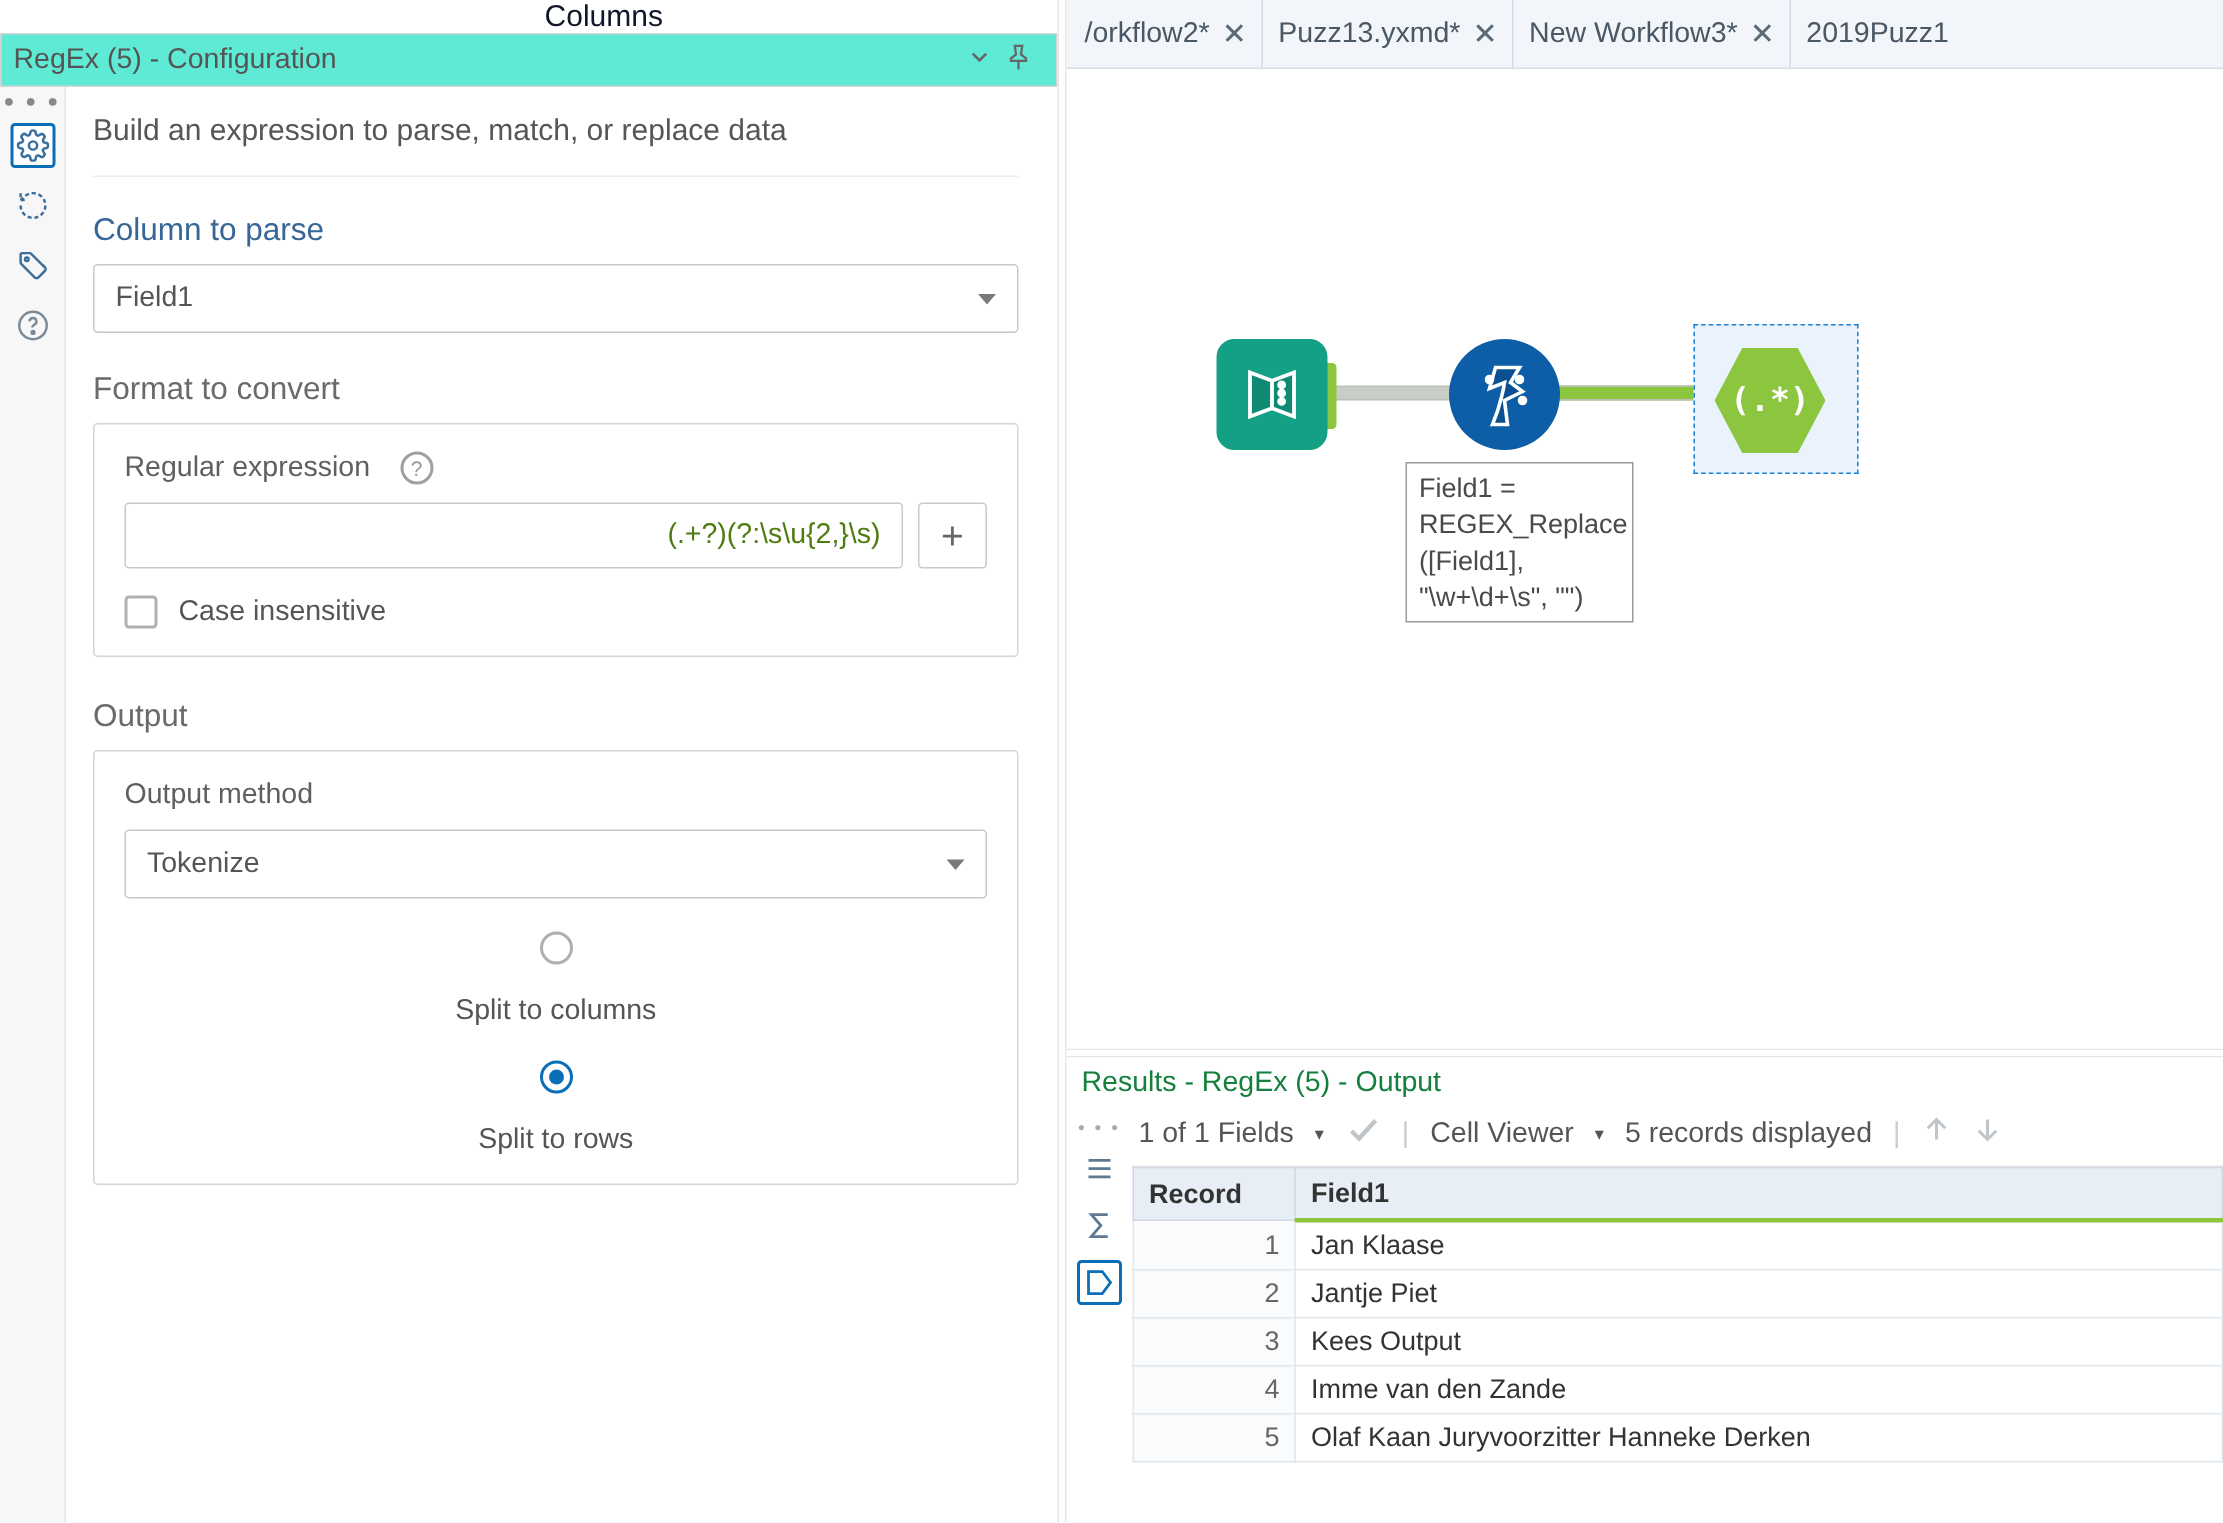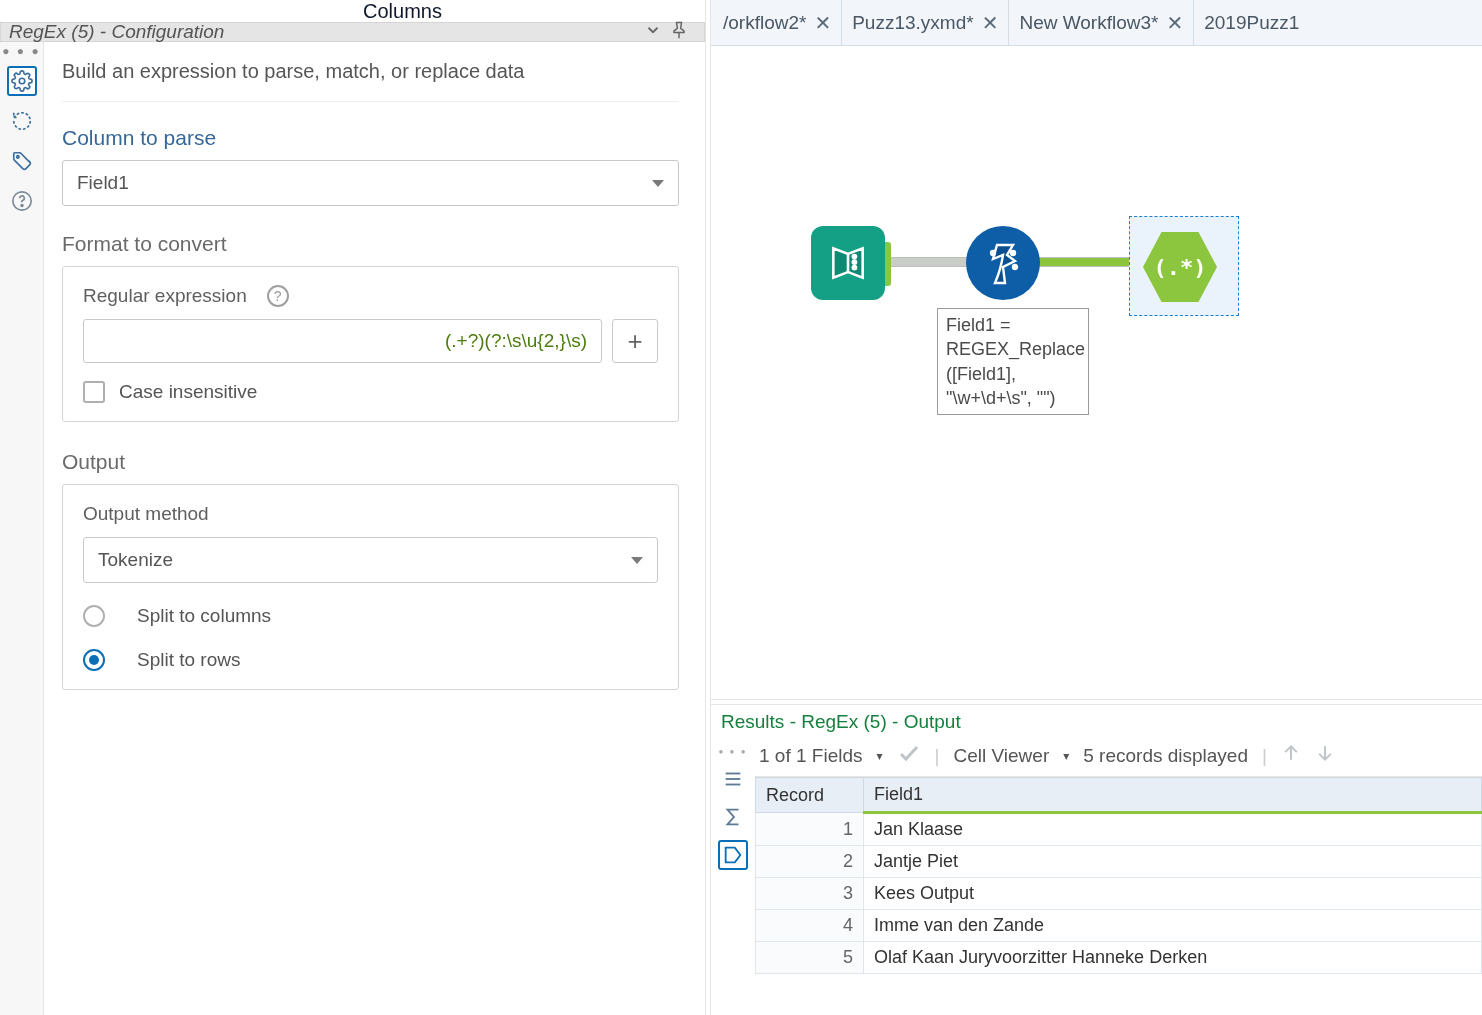--- a/index.html
+++ b/index.html
@@ -3,22 +3,22 @@
 <meta charset="utf-8">
 <style>
   * { box-sizing: border-box; }
   html, body { margin: 0; padding: 0; font-family: "Segoe UI", "Lucida Grande", sans-serif; font-size: 18px; color: #444; background: #fff; overflow: hidden; }
   body { width: 1482px; height: 1015px; display: flex; }
 
   
   .config-outer { width: 705px; display: flex; flex-direction: column; }
   .col-header { font-size: 20px; color: #0f172a; text-align: center; height: 22px; padding-left: 100px;}
   .panel-title-bar {
-    height: 20px; display: flex; align-items: center; padding: 0 12px 0 8px;
-    background: #e5e5e5; border: 1px solid #d5d5d5; font-style: italic;
+    height: 36px; display: flex; align-items: center; padding: 0 12px 0 8px;
+    background: #5eead4; border: 1px solid #d5d5d5;
   }
   .panel-title-bar .txt { flex: 1; color: #555; font-size: 19px; }
   .panel-title-bar .ico { width: 26px; text-align: center; color: #666; cursor: pointer; }
   .config-body { display: flex; flex: 1; }
   .icon-rail { width: 44px; background: #f7f7f7; display: flex; flex-direction: column; align-items: center; padding-top: 6px; gap: 10px; border-right: 1px solid #e5e5e5;}
   .rail-dots { font-size: 12px; color:#888; letter-spacing: 2px; line-height: 6px; margin-bottom:2px;}
   .rail-icon { width: 30px; height: 30px; display: flex; align-items: center; justify-content: center; color: #4e7faa; cursor:pointer; border-radius:3px;}
   .rail-icon.active { border: 2px solid #0a6fb7; background: #fff; }
   .config-content { flex: 1; padding: 18px 26px 18px 18px; overflow:hidden;}
   .desc { color: #565656; font-size: 20px; margin-bottom: 18px; }
@@ -29,21 +29,21 @@
   .field-select .spacer { flex:1; }
   .chev { border-style: solid; border-width: 7px 6px 0 6px; border-color:#7a7a7a transparent transparent transparent; width:0;height:0;}
   .group-box { border:1px solid #d5d5d5; border-radius:3px; padding:18px 20px; margin-bottom:28px;}
   .sub-label { color:#5f5f5f; font-size:19px; display:flex; align-items:center; gap:20px; margin-bottom:12px;}
   .help-circ { width:22px;height:22px;border:2px solid #a0a0a0;border-radius:50%;display:inline-flex;align-items:center;justify-content:center;font-size:14px;color:#9a9a9a;}
   .regex-row { display:flex; gap:10px; align-items:stretch; margin-bottom:18px;}
   .regex-input { flex:1; border:1px solid #c9c9c9; border-radius:3px; padding:10px 14px; font-size:19px; color:#4d7c0f; font-family:"Segoe UI", sans-serif; outline:none;text-align:right;}
   .plus-btn { width:46px; border:1px solid #c9c9c9; border-radius:3px; display:flex; align-items:center; justify-content:center; font-size:26px; color:#666; cursor:pointer;}
   .check-row { display:flex; align-items:center; gap:14px; font-size:19px; color:#555;}
   .cbox { width:22px; height:22px; border:2px solid #b0b0b0; border-radius:3px; background:#fff; cursor:pointer;}
-  .radio-row { display:flex; align-items:center; gap:32px; font-size:19px; color:#555; margin-top:22px;}
+  .radio-row { display:flex; align-items:center; gap:20px; font-size:19px; color:#555; margin-top:22px;flex-direction:column;}
   .radio-outer { width:22px;height:22px;border:2px solid #b0b0b0;border-radius:50%;display:flex;align-items:center;justify-content:center; background:#fff;}
   .radio-outer.sel { border-color:#0a6fb7;}
   .radio-inner { width:10px;height:10px;border-radius:50%;background:#0a6fb7;}
 
   
   .vsplit { width:6px; background:#fff; border-left:1px solid #e5e5e5;border-right:1px solid #e5e5e5; cursor:col-resize;}
   .hsplit { height:6px; background:#fff; border-top:1px solid #e5e5e5; border-bottom:1px solid #e5e5e5; cursor:row-resize; }
   .right-pane { flex:1; display:flex; flex-direction:column; overflow:hidden;}
 
   
@@ -68,21 +68,21 @@
   
   .results-pane { height:310px; display:flex; flex-direction:column; background:#fff;}
   .results-title { padding:6px 10px; color:#15803d; font-size:19px;}
   .results-toolbar { display:flex; align-items:center; gap:14px; padding:2px 8px 6px 4px; color:#555; font-size:19px; border-bottom:1px solid #e5e5e5;}
   .results-body { flex:1; display:flex; overflow:hidden;}
   .res-rail { width:44px; display:flex; flex-direction:column; align-items:center; gap:8px; padding-top:8px;}
   .res-rail .ico { width:30px;height:30px;display:flex;align-items:center;justify-content:center; color:#5e7a93; cursor:pointer; border-radius:3px;}
   .res-rail .ico.sel { border:2px solid #0a6fb7;}
   .res-grid { flex:1;}
   table.res { border-collapse:collapse; width:100%; font-size:18px; color:#333;}
-  table.res th { background:#e8eef6; text-align:left; padding:6px 10px; font-weight:400; border:1px solid #cfd8e3;}
+  table.res th { background:#e8eef6; text-align:left; padding:6px 10px; font-weight:700; border:1px solid #cfd8e3;}
   table.res td { border:1px solid #e0e6ee; padding:5px 10px;}
   table.res td.rec { text-align:right; color:#666; width:90px; background:#fafbfd;}
   .grn-underline { border-bottom:3px solid #8cc63f !important;}
   .check-ico { color:#bfc5c9;}
   .arrow { color:#bfc5c9; font-size:20px;}
   .sep { color:#ccc;}
 </style>
 </head>
 <body>
 

